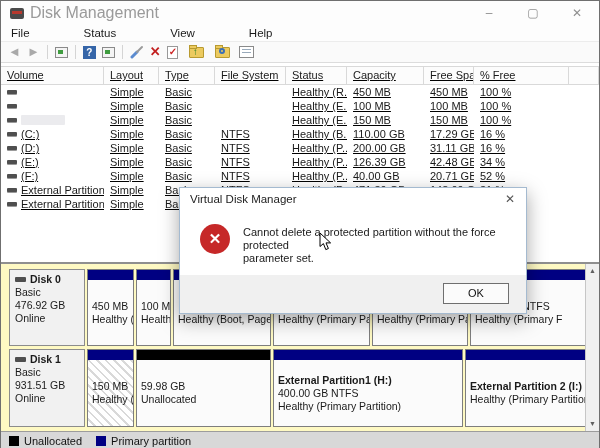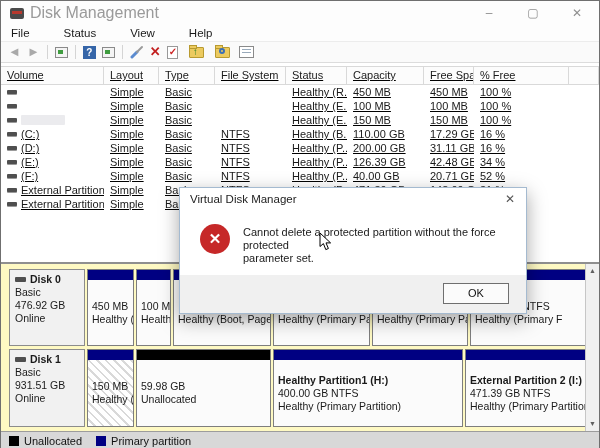--- a/index.html
+++ b/index.html
@@ -9,21 +9,21 @@
   
   .titlebar{position:absolute;left:0;top:0;right:0;height:24px;background:#fdfdfd;display:flex;align-items:center;}
   .app-icon{width:14px;height:11px;margin:0 6px 0 9px;position:relative;background:#4a4a4a;border-radius:2px;flex:0 0 auto;}
   .app-icon::after{content:'';position:absolute;left:2px;top:3px;width:10px;height:3px;background:#b8392e;}
   .title-text{font-size:16px;color:#9a9a9a;}
   .win-controls{margin-left:auto;display:flex;height:100%;}
   .wc{width:44px;text-align:center;font-size:12px;color:#8f8f8f;line-height:24px;}
 
   
   .menubar{position:absolute;left:0;top:24px;right:0;height:16px;background:#fdfdfd;display:flex;align-items:center;font-size:11.5px;color:#1a1a1a;}
-  .menu-item{padding:0 17px;}
+  .menu-item{padding:0 27px;}
   .menu-item:first-child{padding-left:10px;}
 
   
   .toolbar{position:absolute;left:0;top:40px;right:0;height:22px;background:#fafafa;border-top:1px solid #ececec;border-bottom:1px solid #dcdcdc;display:flex;align-items:center;box-sizing:border-box;}
   .tbi{display:inline-flex;align-items:center;justify-content:center;margin:0 3px;flex:0 0 auto;}
   .arrow{font-size:13px;color:#a9a9a9;line-height:16px;}
   .tsep{width:1px;height:14px;background:#d4d4d4;margin:0 4px;}
   .win-ic{width:13px;height:11px;border:1px solid #8a8a8a;background:#f4f4f4;position:relative;box-sizing:border-box;}
   .win-ic::after{content:'';position:absolute;left:2px;top:2px;width:5px;height:4px;background:#3f9c3f;}
   .help-ic{width:13px;height:13px;background:#3565a8;color:#fff;font-size:10px;font-weight:bold;text-align:center;line-height:13px;}
@@ -349,30 +349,29 @@
             <div class="part" style="width: 135px;">
               <div class="pbar" style="background: rgb(0, 0, 0);"></div>
               <div class="pbody">
                 <div class="pline">59.98 GB</div>
                 <div class="pline">Unallocated</div>
               </div>
             </div>
             <div class="part" style="width: 190px;">
               <div class="pbar" style="background: rgb(0, 0, 130);"></div>
               <div class="pbody">
-                <div class="pline b">Healthy Partition1  (H:)</div>
+                <div class="pline b">External Partition1  (H:)</div>
                 <div class="pline">400.00 GB NTFS</div>
                 <div class="pline">Healthy (Primary Partition)</div>
               </div>
             </div>
             <div class="part" style="width: 121px;">
               <div class="pbar" style="background: rgb(0, 0, 130);"></div>
               <div class="pbody">
                 <div class="pline b">External Partition 2  (I:)</div>
-                <div class="pline">471.39 GB NTFS</div>
                 <div class="pline">Healthy (Primary Partition)</div>
               </div>
             </div>
           </div>
         </div>
       </div>
     <div class="vscroll">
       <span class="sarrow" style="top:0">▲</span>
       <span class="sarrow" style="bottom:0">▼</span>
     </div>

